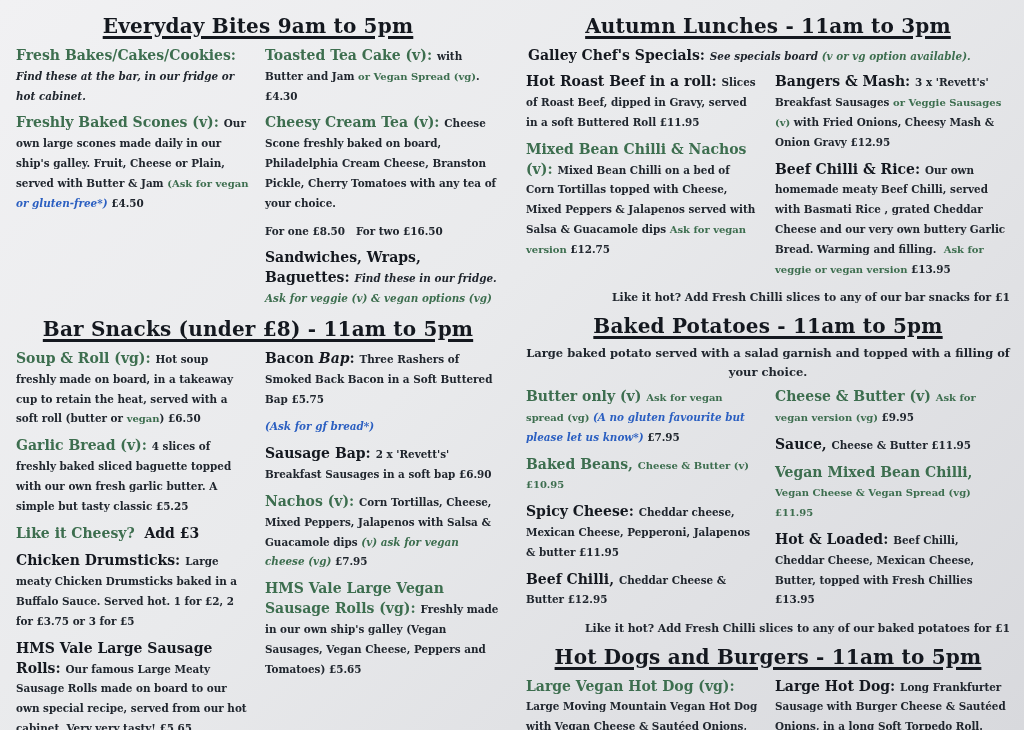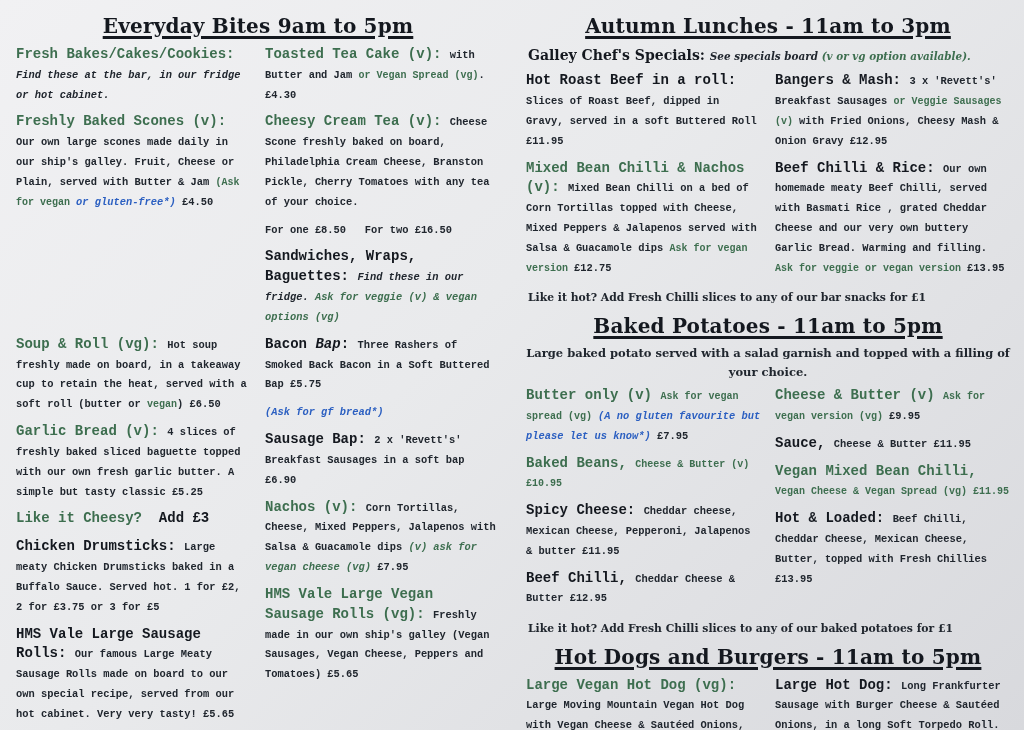--- a/index.html
+++ b/index.html
@@ -25,26 +25,26 @@
     font-size:20px;
     font-weight:bold;
     color:var(--name);
     text-align:center;
     text-decoration:underline;
     text-decoration-thickness:2.5px;
     text-underline-offset:3px;
     letter-spacing:.2px;
     margin:2px 0 7px 0;
   }
-  .cols{display:flex;gap:14px;font-family:Liberation Mono, monospace;}
+  .cols{display:flex;gap:14px;}
   .col{flex:1;min-width:0;}
   .menu-item{margin-bottom:8px;line-height:1.24;}
   .intro{text-align:center;margin:-3px 0 6px 0;line-height:1.2;}
   .lead{margin:0 0 7px 2px;line-height:1.2;}
-  .sec-footer{margin:1px 0 8px 2px;line-height:1.2;}
+  .sec-footer{margin:1px 0 8px 2px;line-height:1.2;text-align:right;}
   section{display:block;}
 
   
   .seg-ng{color:var(--green);font-weight:bold;font-size:14px;}
   .seg-nk{color:var(--name);font-weight:bold;font-size:14px;text-align:center;}
   .seg-nki{color:var(--name);font-weight:bold;font-style:italic;font-size:14px;}
   .seg-b{color:var(--dark);font-weight:bold;font-size:10.4px;}
   .seg-bi{color:var(--dark);font-weight:bold;font-style:italic;font-size:10.4px;}
   .seg-g{color:var(--green);font-weight:bold;font-size:10px;}
   .seg-gi{color:var(--green);font-weight:bold;font-style:italic;font-size:10.4px;text-align:right;}
@@ -66,20 +66,21 @@
           </div>
           <div class="col">
             <div class="menu-item"><span class="seg-ng">Toasted Tea Cake (v): </span><span class="seg-b">with Butter and Jam </span><span class="seg-g">or Vegan Spread (vg)</span><span class="seg-b">. £4.30</span></div>
             <div class="menu-item"><span class="seg-ng">Cheesy Cream Tea (v): </span><span class="seg-b">Cheese Scone freshly baked on board, Philadelphia Cream Cheese, Branston Pickle, Cherry Tomatoes with any tea of your choice.</span></div>
             <div class="menu-item"><span class="seg-b">For one £8.50&nbsp;&nbsp;&nbsp;For two £16.50</span></div>
             <div class="menu-item"><span class="seg-nk">Sandwiches, Wraps, Baguettes: </span><span class="seg-bi">Find these in our fridge. </span><span class="seg-gi">Ask for veggie (v) &amp; vegan options (vg)</span></div>
           </div>
         </div>
       </section>
       <section>
+        <h2 class="sec-title">Bar Snacks (under £8) - 11am to 5pm</h2>
         <div class="cols">
           <div class="col">
             <div class="menu-item"><span class="seg-ng">Soup &amp; Roll (vg): </span><span class="seg-b">Hot soup freshly made on board, in a takeaway cup to retain the heat, served with a soft roll (butter or </span><span class="seg-g">vegan</span><span class="seg-b">) £6.50</span></div>
             <div class="menu-item"><span class="seg-ng">Garlic Bread (v): </span><span class="seg-b">4 slices of freshly baked sliced baguette topped with our own fresh garlic butter. A simple but tasty classic £5.25</span></div>
             <div class="menu-item"><span class="seg-ng">Like it Cheesy? </span><span class="seg-nk">&nbsp;Add £3</span></div>
             <div class="menu-item"><span class="seg-nk">Chicken Drumsticks: </span><span class="seg-b">Large meaty Chicken Drumsticks baked in a Buffalo Sauce. Served hot. 1 for £2, 2 for £3.75 or 3 for £5</span></div>
             <div class="menu-item"><span class="seg-nk">HMS Vale Large Sausage Rolls: </span><span class="seg-b">Our famous Large Meaty Sausage Rolls made on board to our own special recipe, served from our hot cabinet. Very very tasty! £5.65</span></div>
           </div>
           <div class="col">
             <div class="menu-item"><span class="seg-nk">Bacon </span><span class="seg-nki">Bap</span><span class="seg-nk">: </span><span class="seg-b">Three Rashers of Smoked Back Bacon in a Soft Buttered Bap £5.75</span></div>

